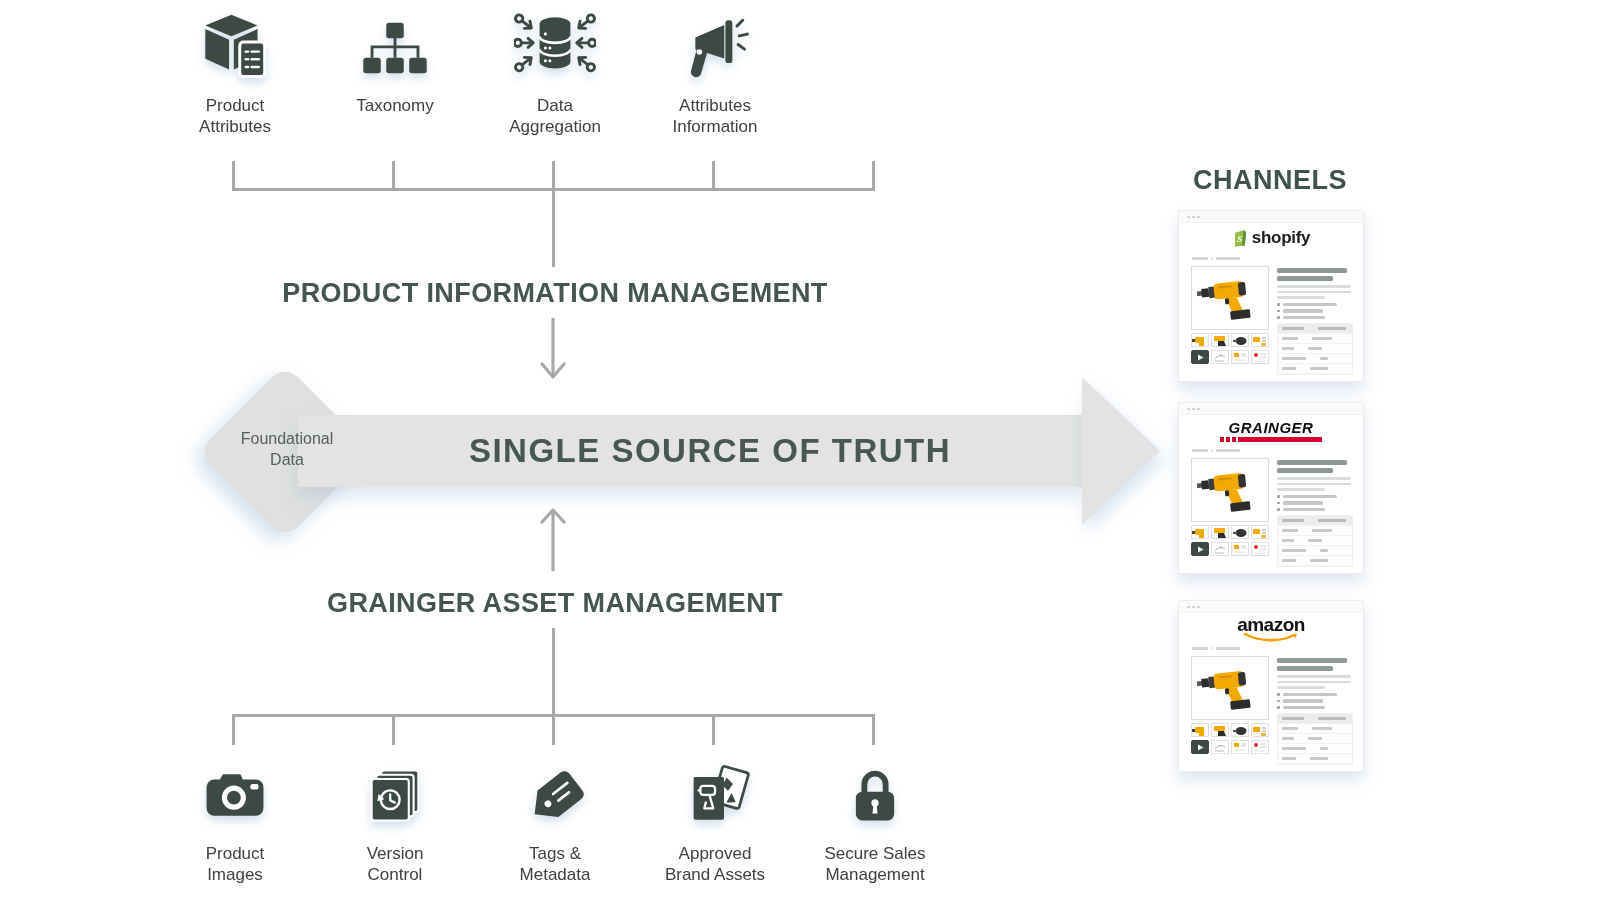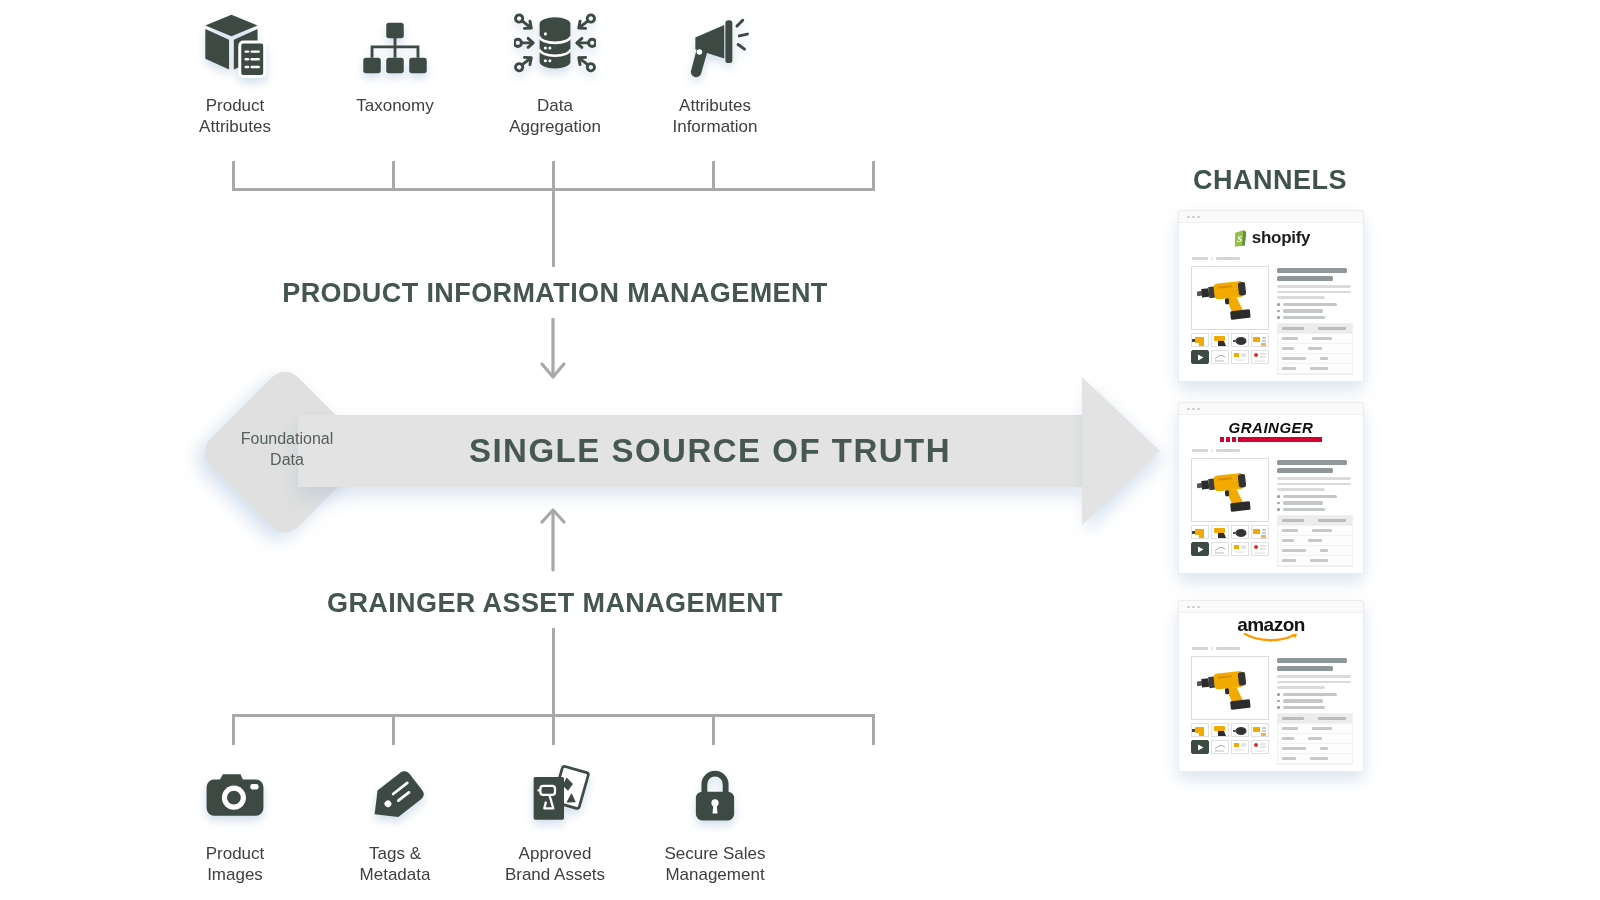--- a/index.html
+++ b/index.html
@@ -262,20 +262,36 @@
           <rect x="6" y="17" width="52" height="33" rx="7" fill="currentColor"></rect>
           <circle cx="31" cy="33.5" r="11" fill="#fff"></circle>
           <circle cx="31" cy="33.5" r="6.3" fill="currentColor"></circle>
           <rect x="46" y="21" width="7.5" height="5" rx="2" fill="#fff"></rect>
         </svg>
       </div>
       <div class="node-label">Product
 Images</div>
     </div>
 
+    <div class="node">
+      <div class="icon-box">
+        <svg viewBox="0 0 64 64" width="68" height="68">
+          <g fill="currentColor" stroke="#fff" stroke-width="2">
+            <rect x="19" y="8" width="35" height="39" rx="2.5"></rect>
+            <rect x="14.5" y="12" width="35" height="39" rx="2.5"></rect>
+            <rect x="10" y="16" width="35" height="39" rx="2.5"></rect>
+          </g>
+          <circle cx="27.5" cy="35.5" r="8.8" stroke="#fff" stroke-width="2.3" fill="none"></circle>
+          <polyline points="27.5,30.5 27.5,36 31.8,38.2" stroke="#fff" stroke-width="2.2" fill="none" stroke-linecap="round"></polyline>
+          <path d="M16.5 30 l-1 7 6.5-2 z" fill="#fff"></path>
+        </svg>
+      </div>
+      <div class="node-label">Version
+Control</div>
+    </div>
 
     <div class="node">
       <div class="icon-box">
         <svg viewBox="0 0 64 64" width="72" height="72">
           <g transform="rotate(-38 32 34)">
             <path d="M9 34 L24 19 H50 a5.5 5.5 0 0 1 5.5 5.5 v19 a5.5 5.5 0 0 1 -5.5 5.5 H24 Z" fill="currentColor"></path>
             <circle cx="24" cy="34" r="3" fill="#fff"></circle>
             <g stroke="#fff" stroke-width="2.4" stroke-linecap="round">
               <line x1="33" y1="30" x2="49" y2="30"></line>
               <line x1="33" y1="37.5" x2="45" y2="37.5"></line>

